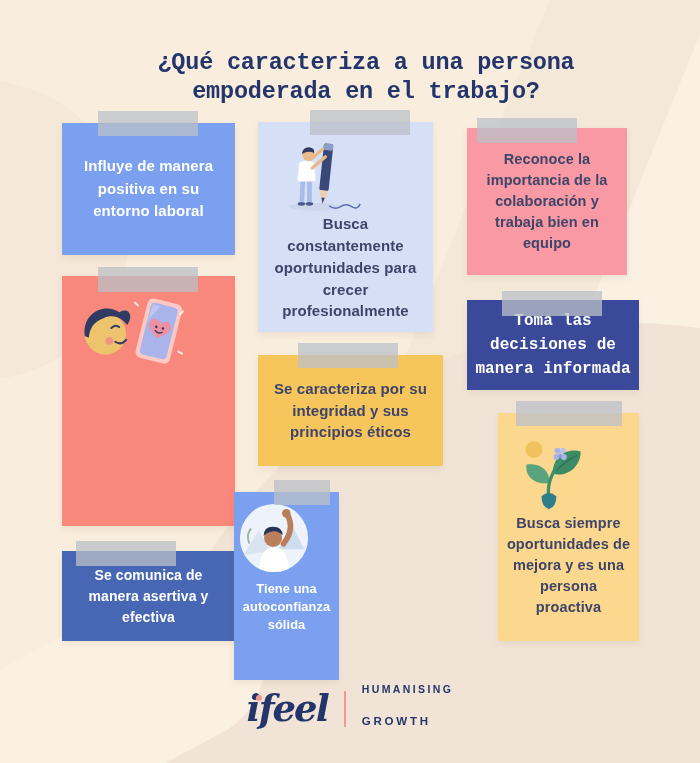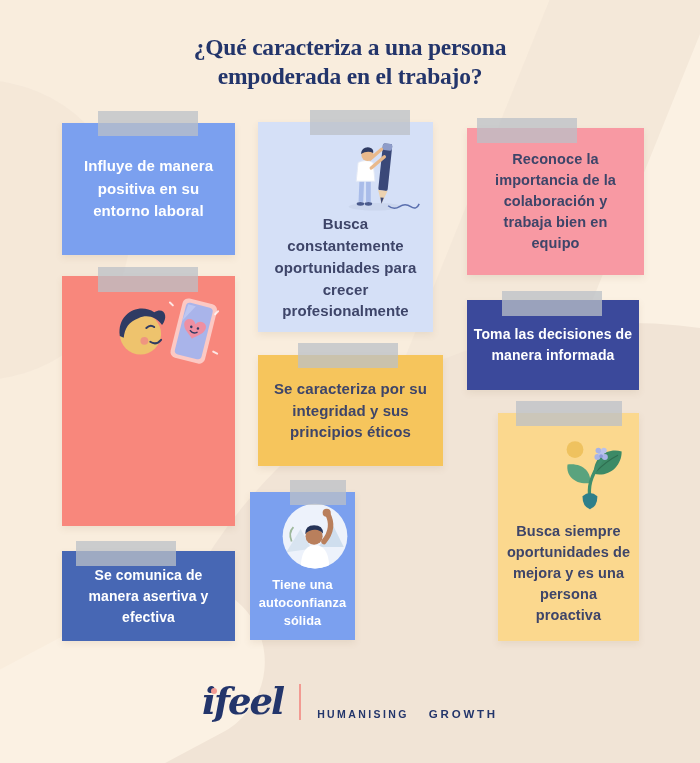--- a/index.html
+++ b/index.html
@@ -17,30 +17,30 @@
   .bg-circle-br{width:1000px;height:1000px;border-radius:50%;right:-430px;bottom:-560px;
     background:var(--swoosh,#f1e4d6);}
   .bg-blob-tl{width:300px;height:300px;border-radius:50%;left:-170px;top:80px;
     background:var(--swoosh,#f1e4d6);opacity:.6;}
   .bg-swoosh-bl{width:420px;height:160px;left:-140px;bottom:-40px;transform:rotate(-28deg);
     background:var(--swoosh-light,#fbf1e3);border-radius:80px;}
 
   
   .title{
     position:absolute;z-index:2;top:33px;left:50%;transform:translateX(-50%);
-    width:440px;text-align:center;margin:0;
-    font-family:Liberation Serif, serif;
+    width:440px;text-align:center;margin:16px;
+    font-family:Liberation Mono, monospace;
     font-size:23.5px;line-height:1.22;font-weight:600;letter-spacing:-0.2px;
     color:var(--title-navy,#23356b);
   }
 
   
   .note{
     position:absolute;z-index:1;
-    display:flex;flex-direction:column;align-items:flex-end;justify-content:center;
+    display:flex;flex-direction:column;align-items:flex-start;justify-content:center;
     text-align:center;box-sizing:border-box;
     box-shadow:0 3px 7px rgba(130,95,60,0.10);
   }
   .note p{margin:0;font-weight:600;letter-spacing:.1px;}
   .light-text p{color:#ffffff;}
   .dark-text p{color:var(--text-navy,#3e4569);}
 
   .tape{
     position:absolute;height:25px;width:100px;top:-12px;
     background:var(--tape,rgba(187,192,199,0.75));
@@ -48,66 +48,66 @@
 
   .n1{left:62px;top:123px;width:173px;height:132px;background:var(--note-blue,#7ba0ef);padding:10px 12px;}
   .n1 p{font-size:15px;line-height:1.5;}
   .n1 .tape{left:36px;}
 
   .n2{left:258px;top:122px;width:175px;height:210px;background:var(--note-periwinkle,#d5e0f7);
       justify-content:flex-start;padding:16px 10px 10px;}
   .n2 p{font-size:15px;line-height:1.45;}
   .n2 .tape{left:52px;}
 
-  .n3{left:467px;top:128px;width:177px;height:147px;background:var(--note-pink,#f899a3);padding:10px 12px;}
+  .n3{left:467px;top:128px;width:160px;height:147px;background:var(--note-pink,#f899a3);padding:10px 12px;}
   .n3 p{font-size:14.5px;line-height:1.45;}
   .n3 .tape{left:10px;top:-10px;}
 
   .n4{left:62px;top:276px;width:173px;height:250px;background:var(--note-salmon,#f8877c);
       justify-content:flex-start;padding:18px 10px 10px;}
   .n4 p{font-size:14.5px;line-height:1.45;margin-top:8px;}
   .n4 .tape{left:36px;top:-9px;}
 
   .n5{left:467px;top:300px;width:172px;height:90px;background:var(--note-navy,#3b499b);padding:8px 6px;}
-  .n5 p{font-size:14px;line-height:1.5;}
+  .n5 p{font-size:16px;line-height:1.5;font-family:Liberation Mono, monospace;}
   .n5 .tape{left:35px;top:-9px;}
 
   .n6{left:258px;top:355px;width:185px;height:111px;background:var(--note-yellow,#f6c55c);padding:10px 4px;}
   .n6 p{font-size:15px;line-height:1.45;}
   .n6 .tape{left:40px;}
 
   .n7{left:498px;top:413px;width:141px;height:228px;background:var(--note-yellow-light,#fbd88e);
       justify-content:flex-start;padding:16px 8px 10px;}
-  .n7 p{font-size:14.5px;line-height:1.45;margin-top:8px;}
+  .n7 p{font-size:14.5px;line-height:1.45;margin-top:0;}
   .n7 .tape{left:18px;width:106px;}
 
   .n8{left:62px;top:551px;width:173px;height:90px;background:var(--note-royal,#4767b4);padding:24px 10px;}
   .n8 p{font-size:14px;line-height:1.5;}
   .n8 .tape{left:14px;top:-10px;}
 
-  .n9{left:250px;top:492px;width:105px;height:148px;background:var(--note-blue,#7ba0ef);
+  .n9{left:234px;top:492px;width:105px;height:188px;background:var(--note-blue,#7ba0ef);
       justify-content:flex-start;padding:10px 4px;}
   .n9 p{font-size:12.8px;line-height:1.4;margin-top:6px;}
   .n9 .tape{left:40px;width:56px;}
 
   .n10{left:373px;top:490px;width:103px;height:152px;background:var(--note-pink-light,#fac9c3);
       justify-content:flex-start;padding:12px 4px;}
   .n10 p{font-size:13px;line-height:1.45;margin-top:8px;}
   .n10 .tape{left:22px;width:58px;top:-10px;}
 
   
   .footer{position:absolute;z-index:2;left:0;right:0;top:683px;
     display:flex;align-items:flex-end;justify-content:center;gap:16px;}
   .brand{position:relative;
     font-family:"DejaVu Serif","Liberation Serif",serif;font-style:italic;font-weight:700;
     font-size:37px;color:var(--title-navy,#23356b);letter-spacing:-2px;line-height:1;}
   .brand-dot{position:absolute;left:9px;top:5px;width:6px;height:6px;border-radius:50%;
     background:var(--logo-pink,#f29a92);}
   .logo-divider{width:2px;height:36px;background:var(--logo-pink,#f29a92);}
-  .tagline{display:flex;gap:20px;color:var(--title-navy,#23356b);}
+  .tagline{display:flex;flex-direction:column;gap:20px;color:var(--title-navy,#23356b);}
   .tagline .l1{font-size:10.5px;font-weight:600;letter-spacing:2.4px;}
   .tagline .l2{font-size:11.5px;font-weight:700;letter-spacing:2.8px;}
 </style>
 </head>
 <body>
 
 <div id="canvas">
 
   <div class="bg-shape bg-stripe-a"></div>
   <div class="bg-shape bg-stripe-b"></div>

